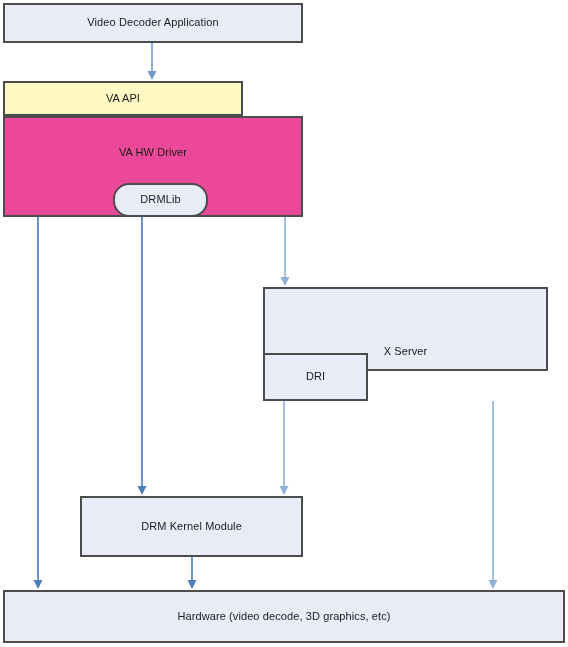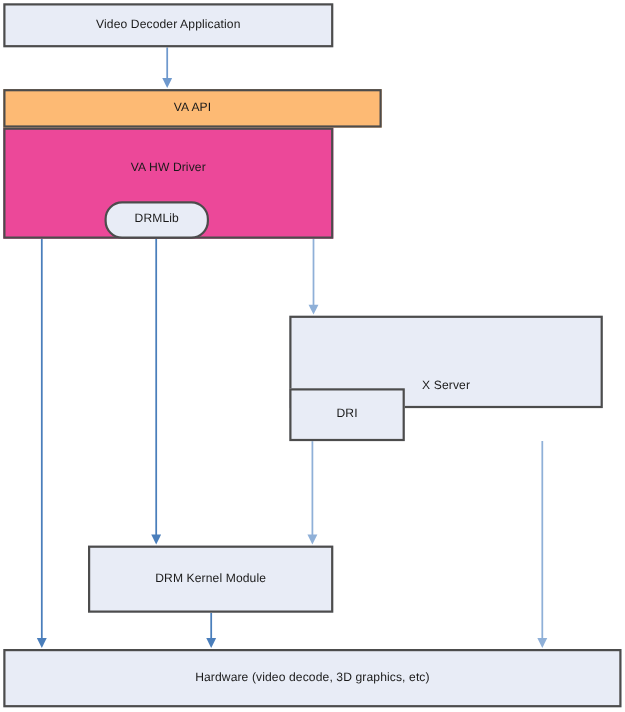--- a/index.html
+++ b/index.html
@@ -73,29 +73,29 @@
         <polygon points="488.5,580 497.5,580 493,589" fill="#8fb0d8"></polygon>
         <line x1="192" y1="557" x2="192" y2="582" stroke="#4a7ebb" stroke-width="1.6"></line>
         <polygon points="187.5,580 196.5,580 192,589" fill="#4a7ebb"></polygon>
       </g>
   </svg>
 
   <div class="node" id="node-video-decoder-application" style="left: 3px; top: 3px; width: 300px; height: 40px; background: rgb(232, 236, 246); border-color: rgb(76, 76, 76); color: rgb(26, 26, 26); z-index: 12;">
     <span class="node-label">Video Decoder Application</span>
   </div>
 
-  <div class="node" id="node-va-api" style="left: 3px; top: 81px; width: 344px; height: 35px; background: #fdba74; border-color: rgb(76, 76, 76); color: rgb(26, 26, 26); z-index: 13;">
+  <div class="node" id="node-va-api" style="left: 3px; top: 81px; width: 240px; height: 35px; background: #fef9c3; border-color: rgb(76, 76, 76); color: rgb(26, 26, 26); z-index: 13;">
     <span class="node-label">VA API</span>
   </div>
 
   <div class="node label-mid-upper" id="node-va-hw-driver" style="left: 3px; top: 116px; width: 300px; height: 101px; background: #ec4899; border-color: rgb(76, 76, 76); color: rgb(26, 26, 26); z-index: 10;">
     <span class="node-label">VA HW Driver</span>
   </div>
 
-  <div class="node" id="node-drmlib" style="left: 95px; top: 183px; width: 95px; height: 34px; background: rgb(232, 236, 246); border-color: rgb(76, 76, 76); color: rgb(26, 26, 26); z-index: 14; border-radius: 16px;">
+  <div class="node" id="node-drmlib" style="left: 113px; top: 183px; width: 95px; height: 34px; background: rgb(232, 236, 246); border-color: rgb(76, 76, 76); color: rgb(26, 26, 26); z-index: 14; border-radius: 16px;">
     <span class="node-label">DRMLib</span>
   </div>
 
 
   <div class="node label-xserver" id="node-x-server" style="left: 263px; top: 287px; width: 285px; height: 84px; background: rgb(232, 236, 246); border-color: rgb(76, 76, 76); color: rgb(26, 26, 26); z-index: 11;">
     <span class="node-label">X Server</span>
   </div>
 
   <div class="node" id="node-dri" style="left: 263px; top: 353px; width: 105px; height: 48px; background: rgb(232, 236, 246); border-color: rgb(76, 76, 76); color: rgb(26, 26, 26); z-index: 16;">
     <span class="node-label">DRI</span>

